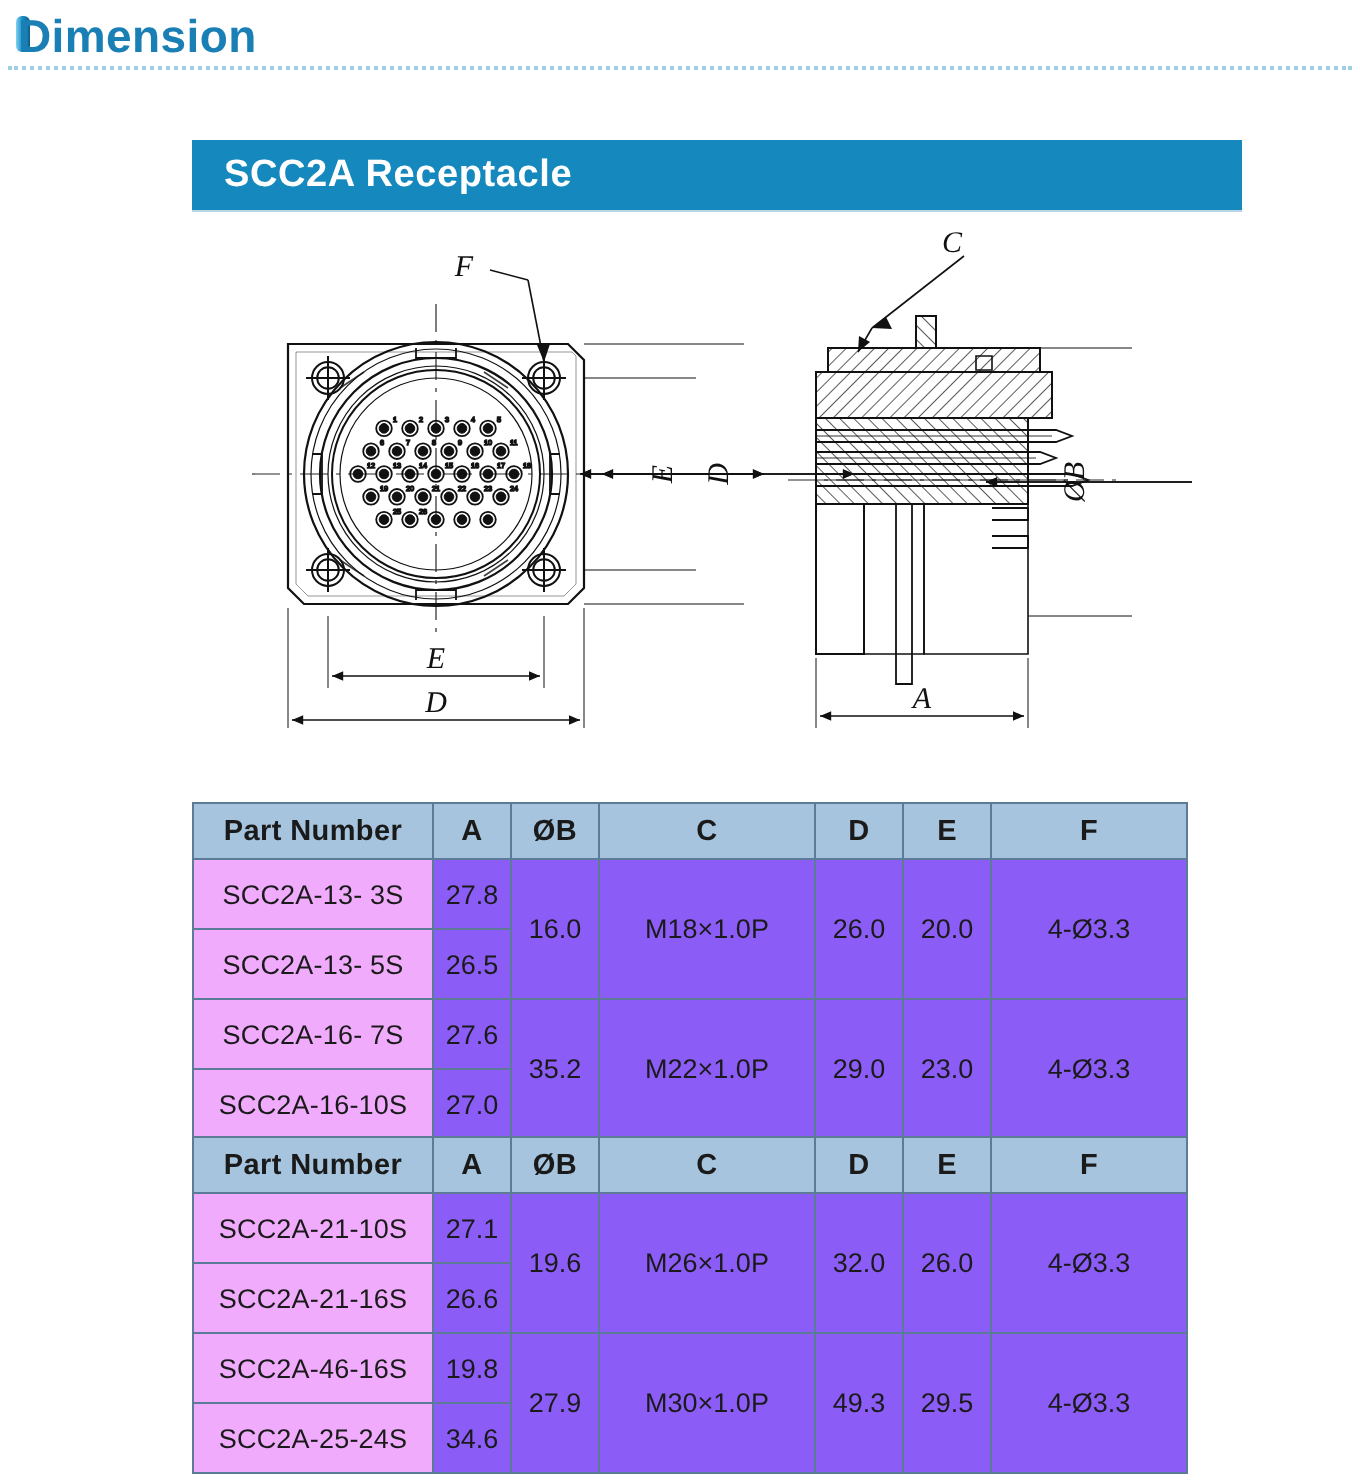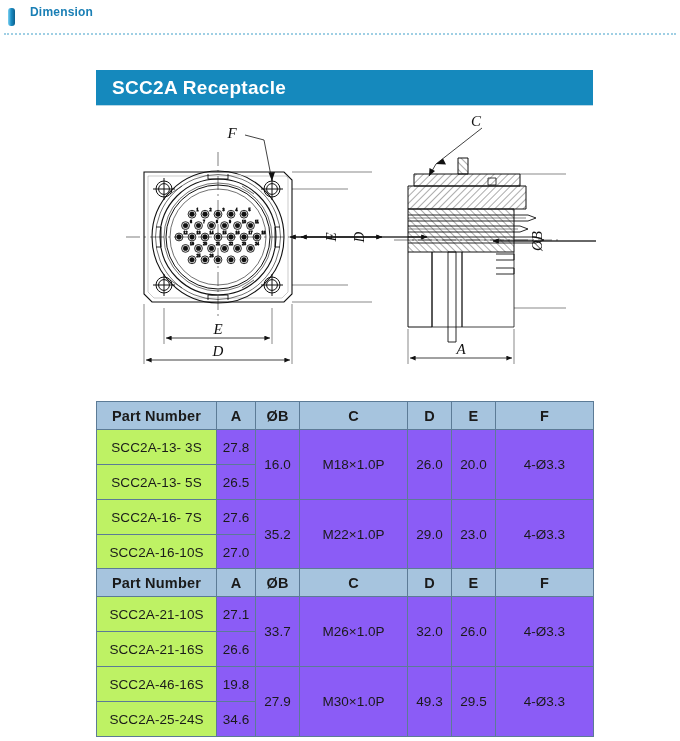--- a/index.html
+++ b/index.html
@@ -27,23 +27,23 @@
     position: absolute;
     left: 8px;
     top: 8px;
     width: 7px;
     height: 18px;
     border-radius: 3px;
     background: linear-gradient(to right, #7fd2f2 0%, #1a8dc4 45%, #0d5f8c 100%);
   }
   #section-header .title {
     position: absolute;
-    left: 30px;
+    left: 9px;
     top: 5px;
-    font-size: 12px;
+    font-size: 23px;
     font-weight: bold;
     color: #1a7fb5;
     letter-spacing: 0.2px;
   }
   #section-divider {
     position: absolute;
     left: 4px;
     top: 33px;
     width: 672px;
     height: 0;
@@ -52,20 +52,21 @@
 
   
   #product-title-bar {
     position: absolute;
     left: 96px;
     top: 70px;
     width: 497px;
     height: 35px;
     background: #1589bd;
     box-shadow: 0 1px 0 #b8d7e6;
+    padding-left: 28px;
   }
   #product-title-bar .label {
     position: absolute;
     left: 16px;
     top: 7px;
     font-size: 19px;
     font-weight: bold;
     color: #ffffff;
     letter-spacing: 0.3px;
   }
@@ -114,21 +115,21 @@
     font-weight: bold;
     height: 27px;
     letter-spacing: 0.2px;
   }
   .spec-table td {
     font-size: 13.5px;
     height: 34px;
     background: #8b5cf6;
   }
   .spec-table td.part {
-    background: #bef264;
+    background: #f0abfc;
     letter-spacing: 0.1px;
   }
   .col-part  { width: 120px; }
   .col-a     { width: 39px; }
   .col-b     { width: 44px; }
   .col-c     { width: 108px; }
   .col-d     { width: 44px; }
   .col-e     { width: 44px; }
   .col-f     { width: 98px; }
 </style>
@@ -469,21 +470,21 @@
       <th>C</th>
       <th>D</th>
       <th>E</th>
       <th>F</th>
     </tr>
   </thead>
   <tbody>
     <tr>
       <td class="part">SCC2A-21-10S</td>
       <td>27.1</td>
-      <td rowspan="2">33.7</td>
+      <td rowspan="2">19.6</td>
       <td rowspan="2">M26×1.0P</td>
       <td rowspan="2">32.0</td>
       <td rowspan="2">26.0</td>
       <td rowspan="2">4-Ø3.3</td>
     </tr>
     <tr>
       <td class="part">SCC2A-21-16S</td>
       <td>26.6</td>
     </tr>
     <tr>

